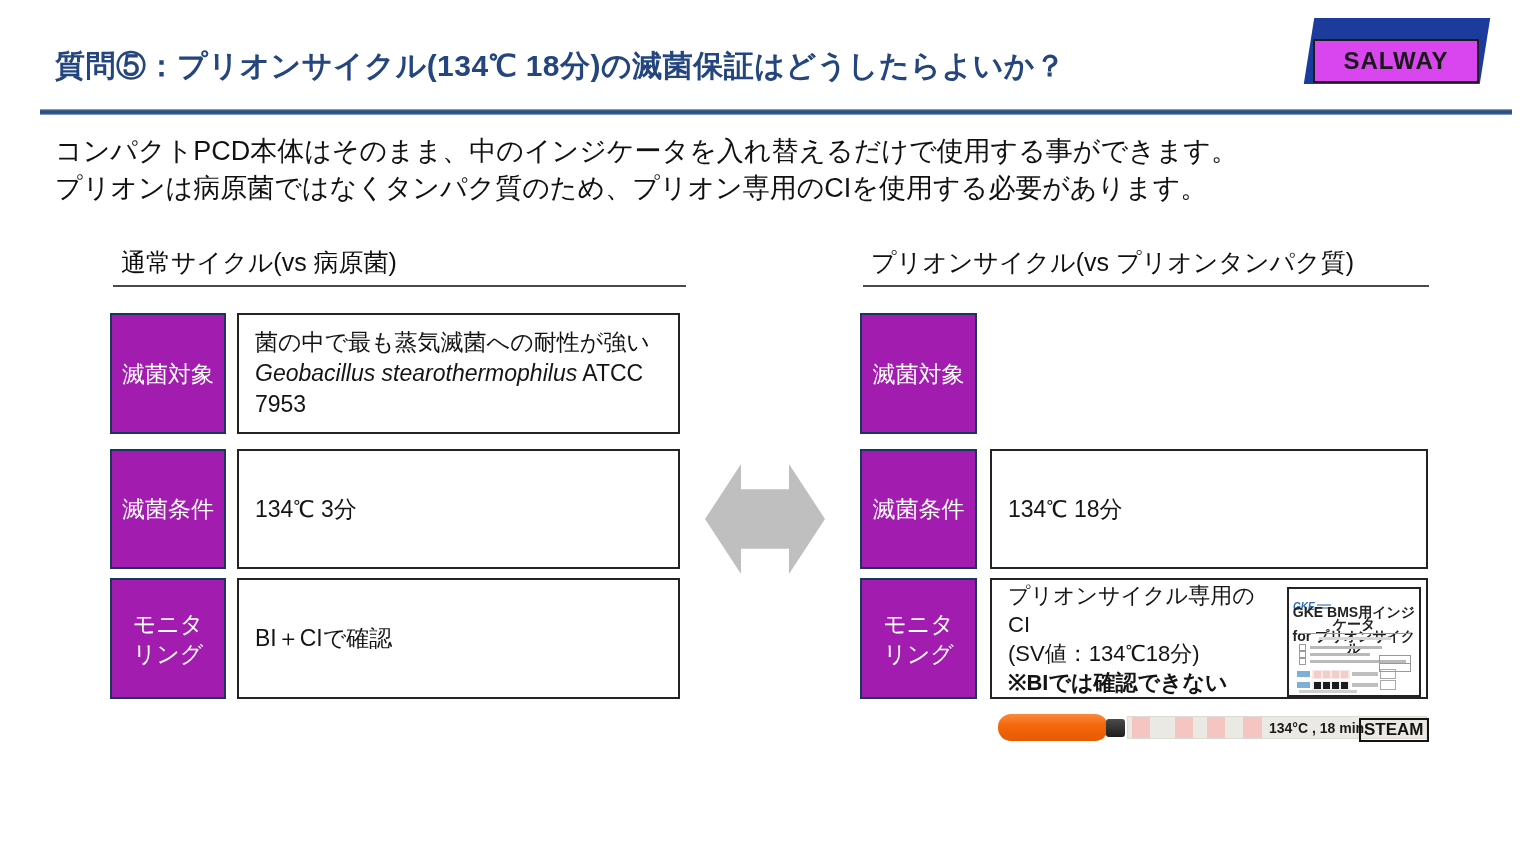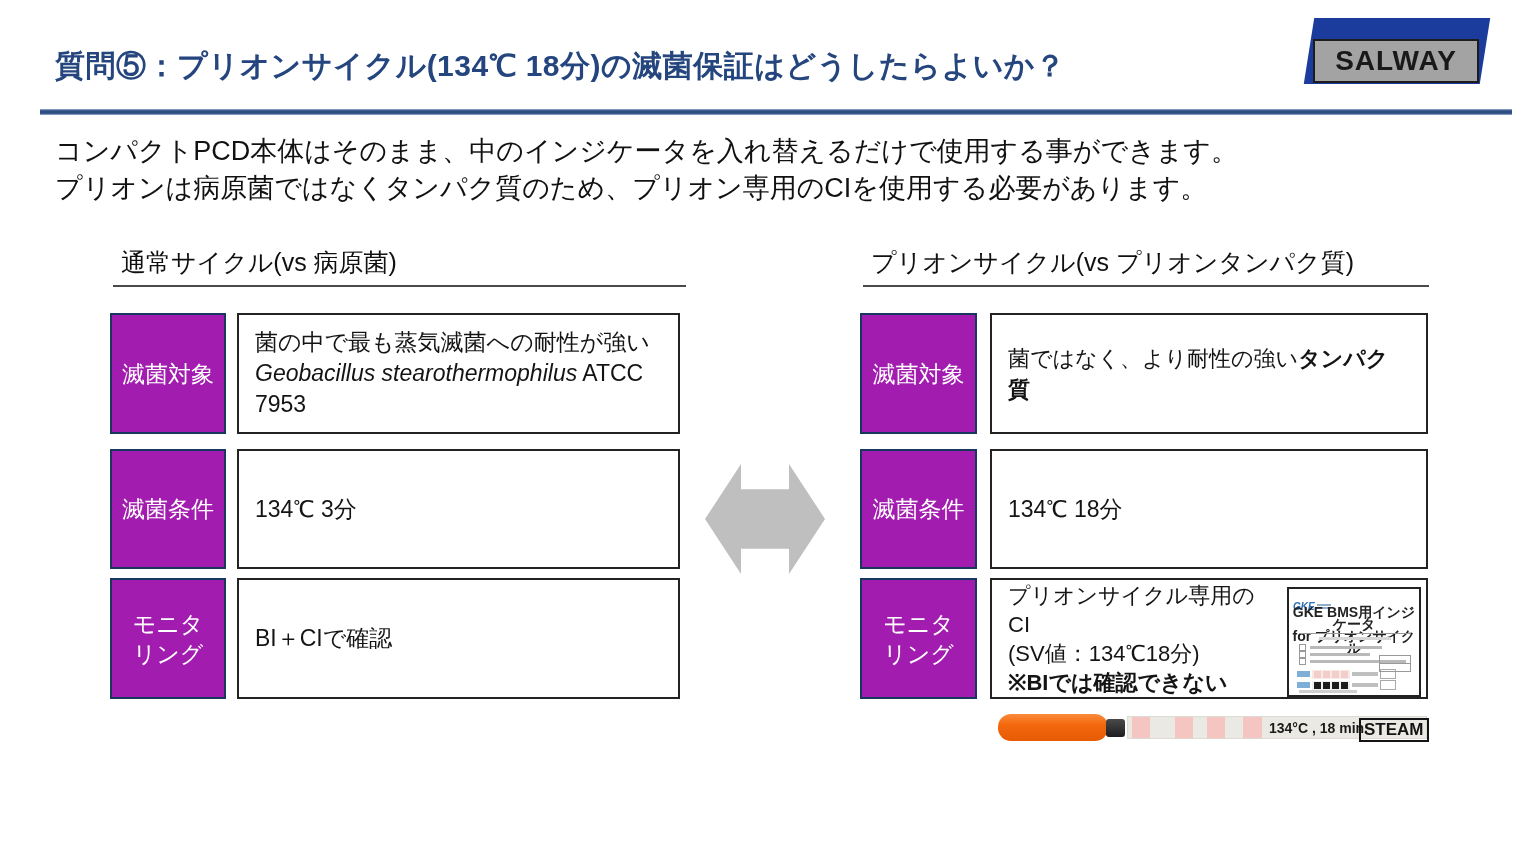--- a/index.html
+++ b/index.html
@@ -15,23 +15,23 @@
   .rule{
     position:absolute;left:40px;top:109px;width:1472px;height:6px;
     background:linear-gradient(180deg,#9DB6D9 0%,#2E4E7E 30%,#2E4E7E 72%,#9DB6D9 100%);
   }
   .logo{position:absolute;left:1297px;top:16px;width:202px;height:82px;}
   .logo-blue{
     position:absolute;left:12px;top:2px;width:176px;height:66px;
     background:#1B3C9C;transform:skewX(-9deg);
   }
   .logo-white{
-    position:absolute;left:16px;top:23px;width:162px;height:40px;background:#a3a3a3;
+    position:absolute;left:16px;top:23px;width:162px;height:40px;background:#d946ef;
     border:2px solid #1c1c1c;display:flex;align-items:center;justify-content:center;
-    font-size:28px;font-weight:800;color:#191919;letter-spacing:1px;
+    font-size:24px;font-weight:800;color:#191919;letter-spacing:1px;
   }
   
   .intro{position:absolute;left:55px;top:133px;font-size:27px;line-height:37px;color:#111;}
   
   .sec-head{
     position:absolute;top:246px;font-size:25px;color:#101010;
     border-bottom:2px solid #4a4a4a;padding:0 0 6px 8px;
   }
   .sec-head.left{left:113px;width:565px;}
   .sec-head.right{left:863px;width:558px;}
@@ -148,23 +148,20 @@
     <span>モニタ</span>
     <span>リング</span>
   </div>
   <div class="content-box lt-content row3">
     <div>BI＋CIで確認</div>
   </div>
 
   <div class="dbl-arrow"></div>
 
   <div class="label-box rt-label row1">滅菌対象</div>
-  <div class="content-box rt-content row1" style="font-size:22px;">
-    <div><span>菌ではなく、より耐性の強い</span><span class="bold">タンパク質</span></div>
-  </div>
 
   <div class="label-box rt-label row2">滅菌条件</div>
   <div class="content-box rt-content row2">
     <div>134℃ 18分</div>
   </div>
 
   <div class="label-box rt-label row3">
     <span>モニタ</span>
     <span>リング</span>
   </div>

